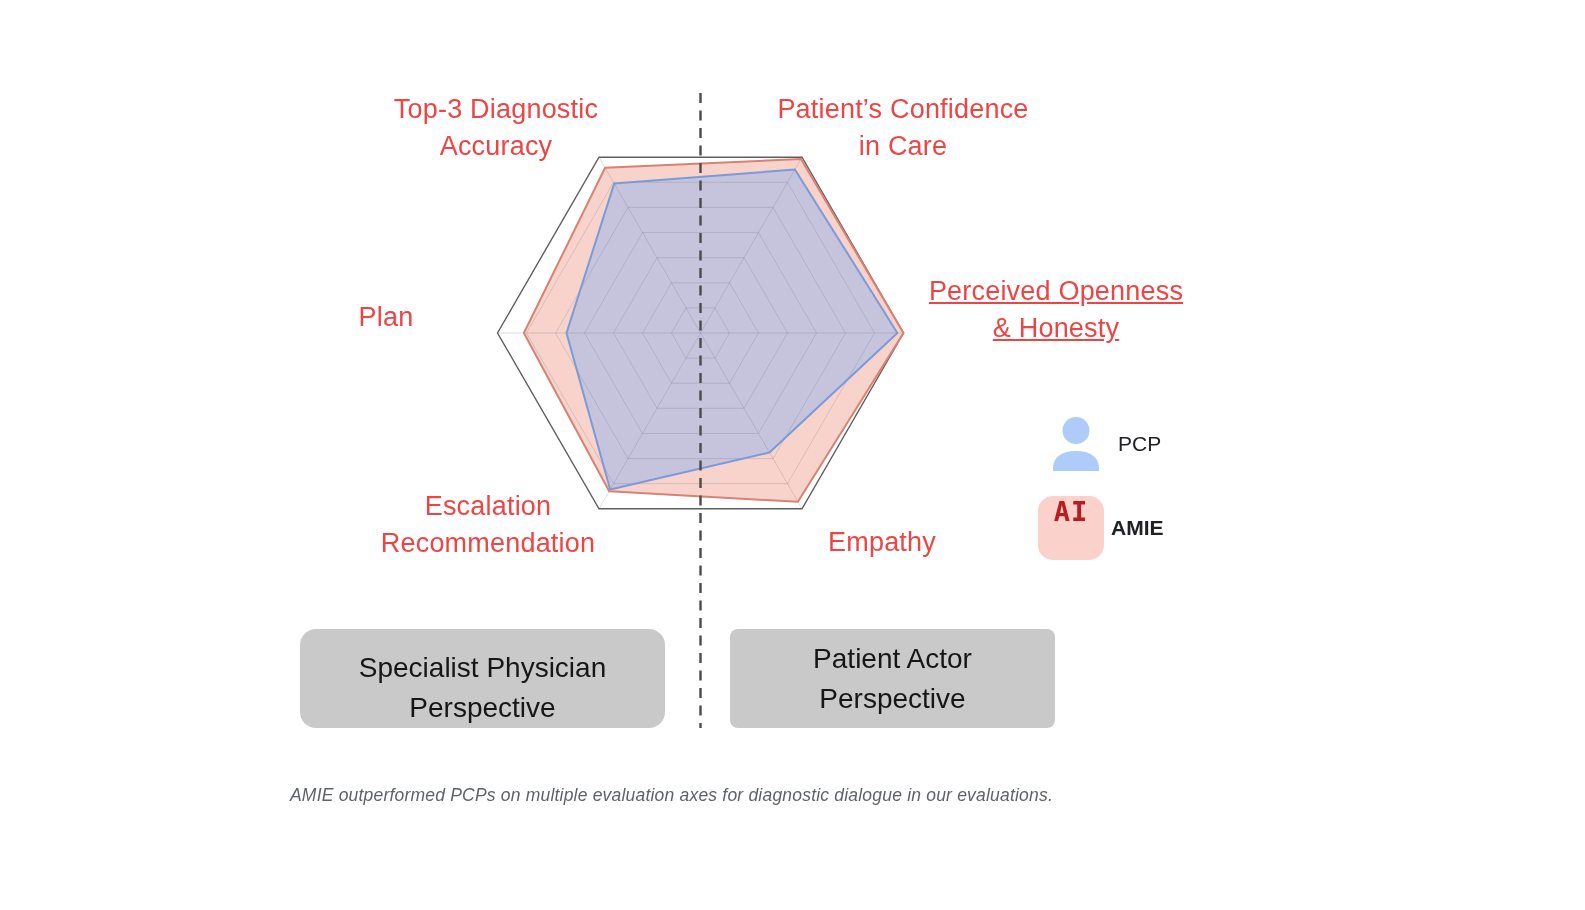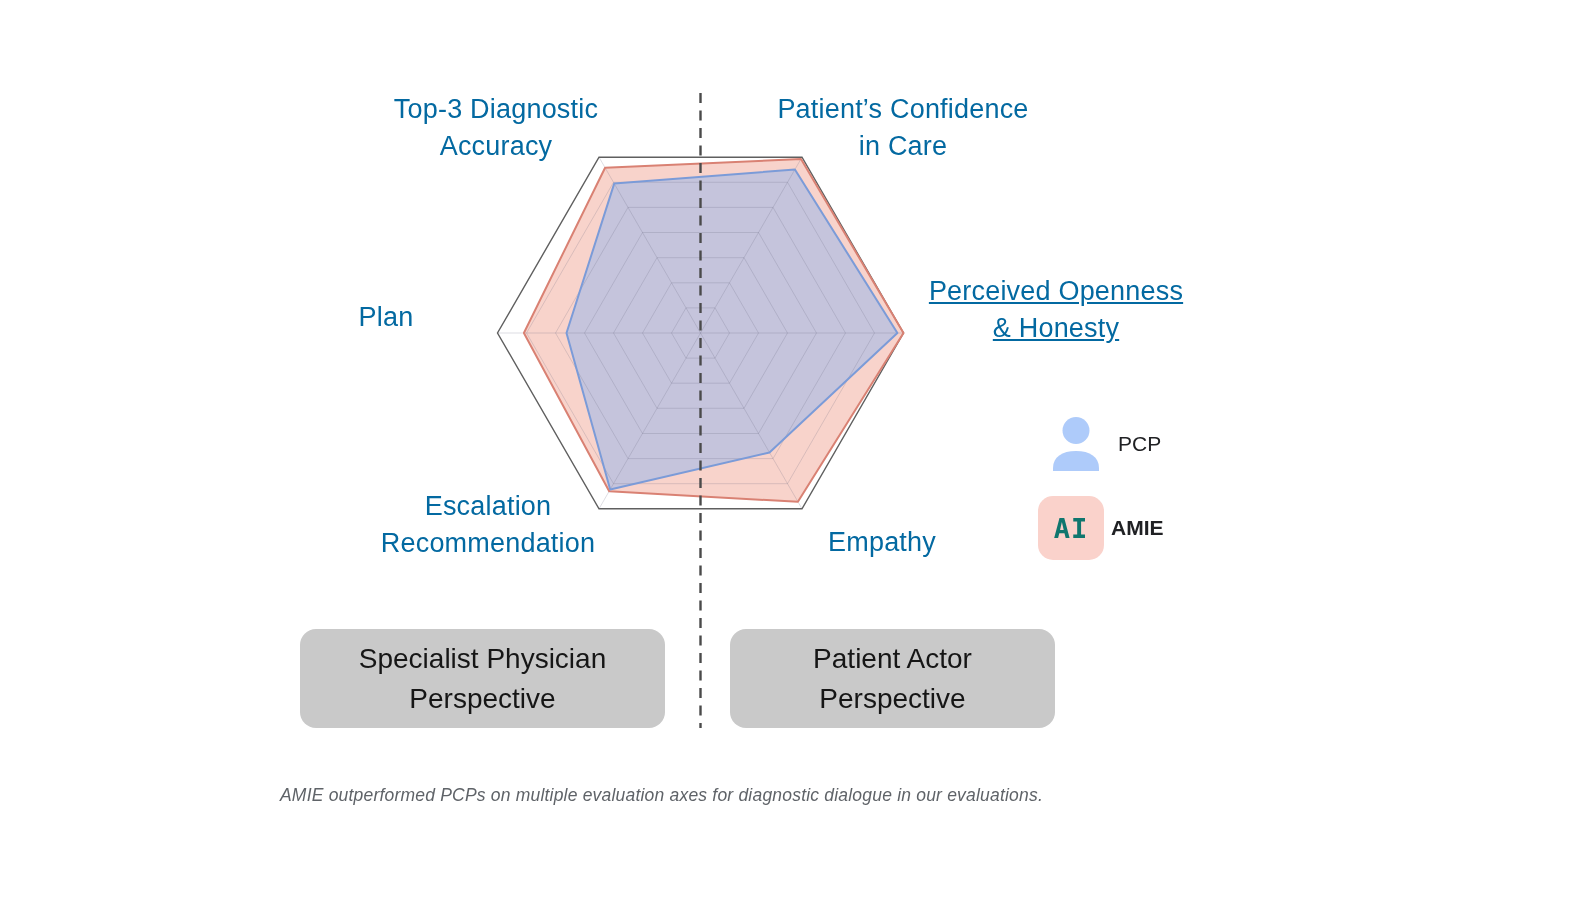--- a/index.html
+++ b/index.html
@@ -10,55 +10,55 @@
     font-family:"Liberation Sans",sans-serif;
     overflow:hidden;
   }
   svg.radar{position:absolute;left:0;top:0;}
   .axis-label{
     position:absolute;
     transform:translate(-50%,-50%);
     text-align:center;
     font-size:27px;
     line-height:37px;
-    color:#0369a1;
+    color:#ef4444;
     letter-spacing:.2px;
     white-space:nowrap;
   }
   .axis-label div:empty{display:none;}
   #lbl-top3{left:496px;top:128px;}
   #lbl-conf{left:903px;top:128px;}
   #lbl-open{left:1056px;top:310px;text-decoration:underline;}
   #lbl-emp{left:882px;top:542px;}
   #lbl-esc{left:488px;top:525px;}
   #lbl-mgmt{left:386px;top:317px;}
 
   .legend-row{position:absolute;display:flex;align-items:center;}
   #legend-pcp{left:1052px;top:417px;}
   #legend-amie{left:1038px;top:496px;}
   .legend-label{font-size:21px;color:#202124;margin-left:18px;}
   #legend-amie .legend-label{margin-left:7px;font-weight:bold;}
   .ai-badge{
     width:66px;height:64px;border-radius:15px;background:#fad2cb;
-    display:flex;align-items:center;justify-content:center;
+    display:flex;justify-content:center;
     font-family:"DejaVu Sans Mono",monospace;font-weight:bold;
-    font-size:27px;color:#0f766e;letter-spacing:1px;
+    font-size:27px;color:#b91c1c;letter-spacing:1px;
   }
 
   .persp-box{
     position:absolute;top:629px;height:99px;
     background:#c9c9c9;border-radius:16px;
     display:flex;flex-direction:column;align-items:center;justify-content:center;
     font-size:28px;line-height:40px;color:#161616;text-align:center;
   }
-  #box-left{left:300px;width:365px;}
-  #box-right{left:730px;width:325px;}
+  #box-left{left:300px;width:365px;justify-content:flex-end;}
+  #box-right{left:730px;width:325px;border-radius:8px;}
 
   .caption{
-    position:absolute;left:280px;top:785px;
+    position:absolute;left:290px;top:785px;
     font-style:italic;font-size:17.5px;color:#5f6368;letter-spacing:.2px;
   }
 </style>
 </head>
 <body>
 
 <div class="canvas">
 
   <svg id="radar-svg" class="radar" width="1585" height="910" viewBox="0 0 1585 910">
       <polygon points="605.1,167.7 801.0,159.0 903.5,333.0 797.9,501.8 609.2,491.2 523.9,333.0" fill="#f8d3cb" stroke="none"></polygon>

